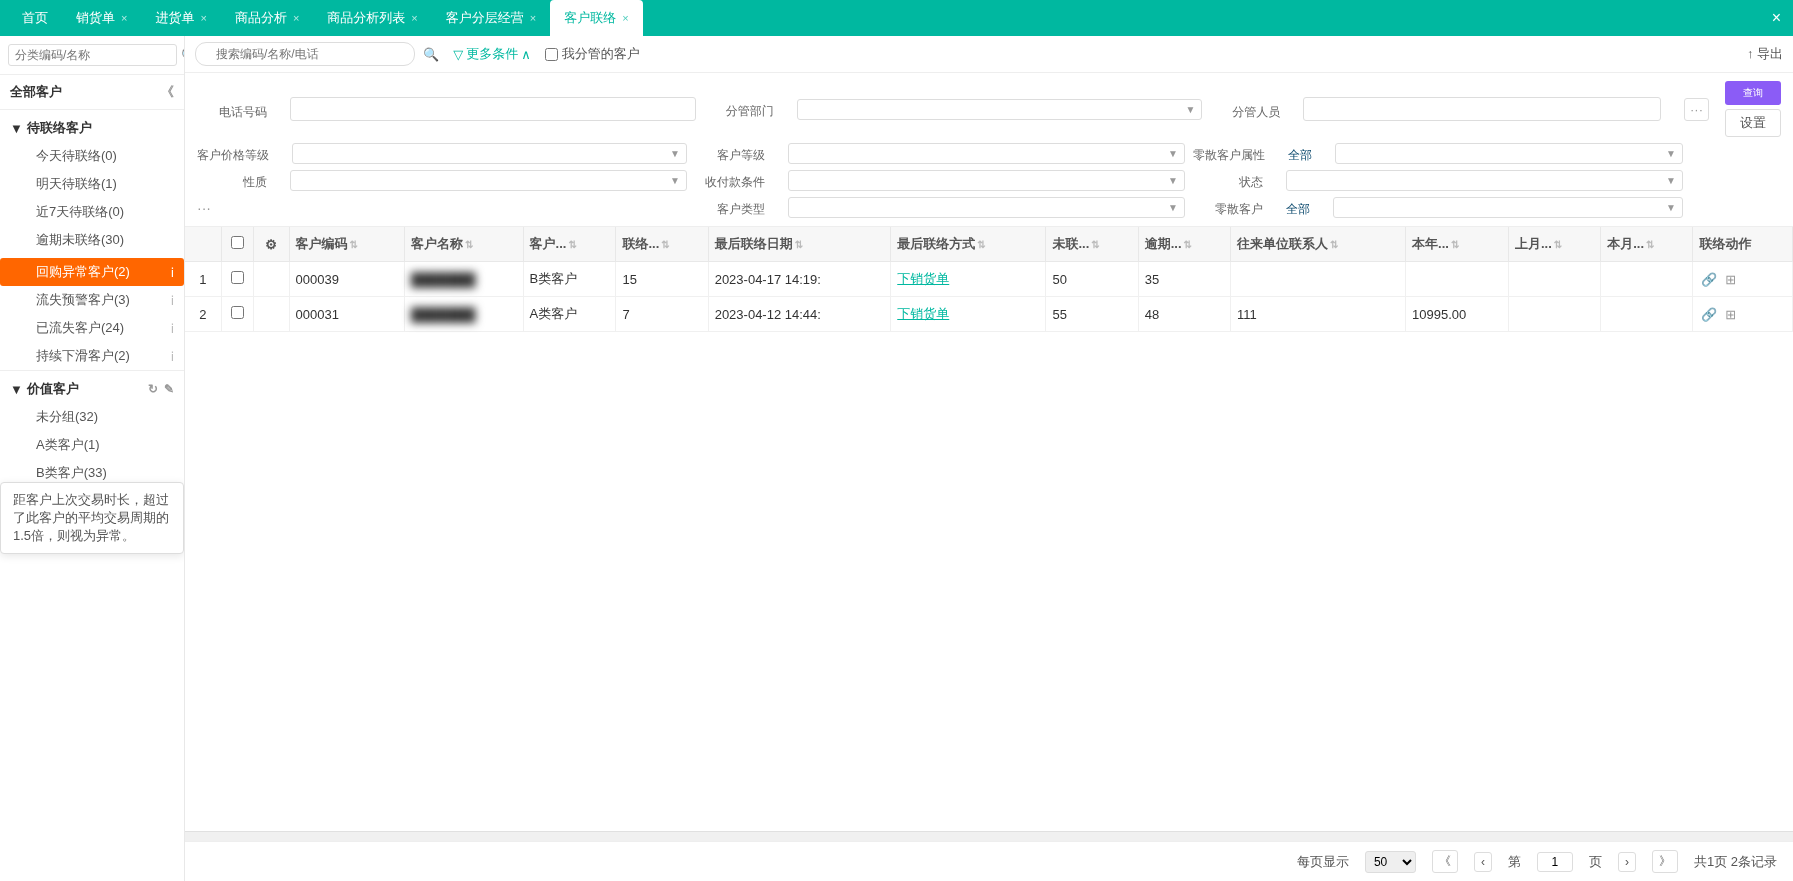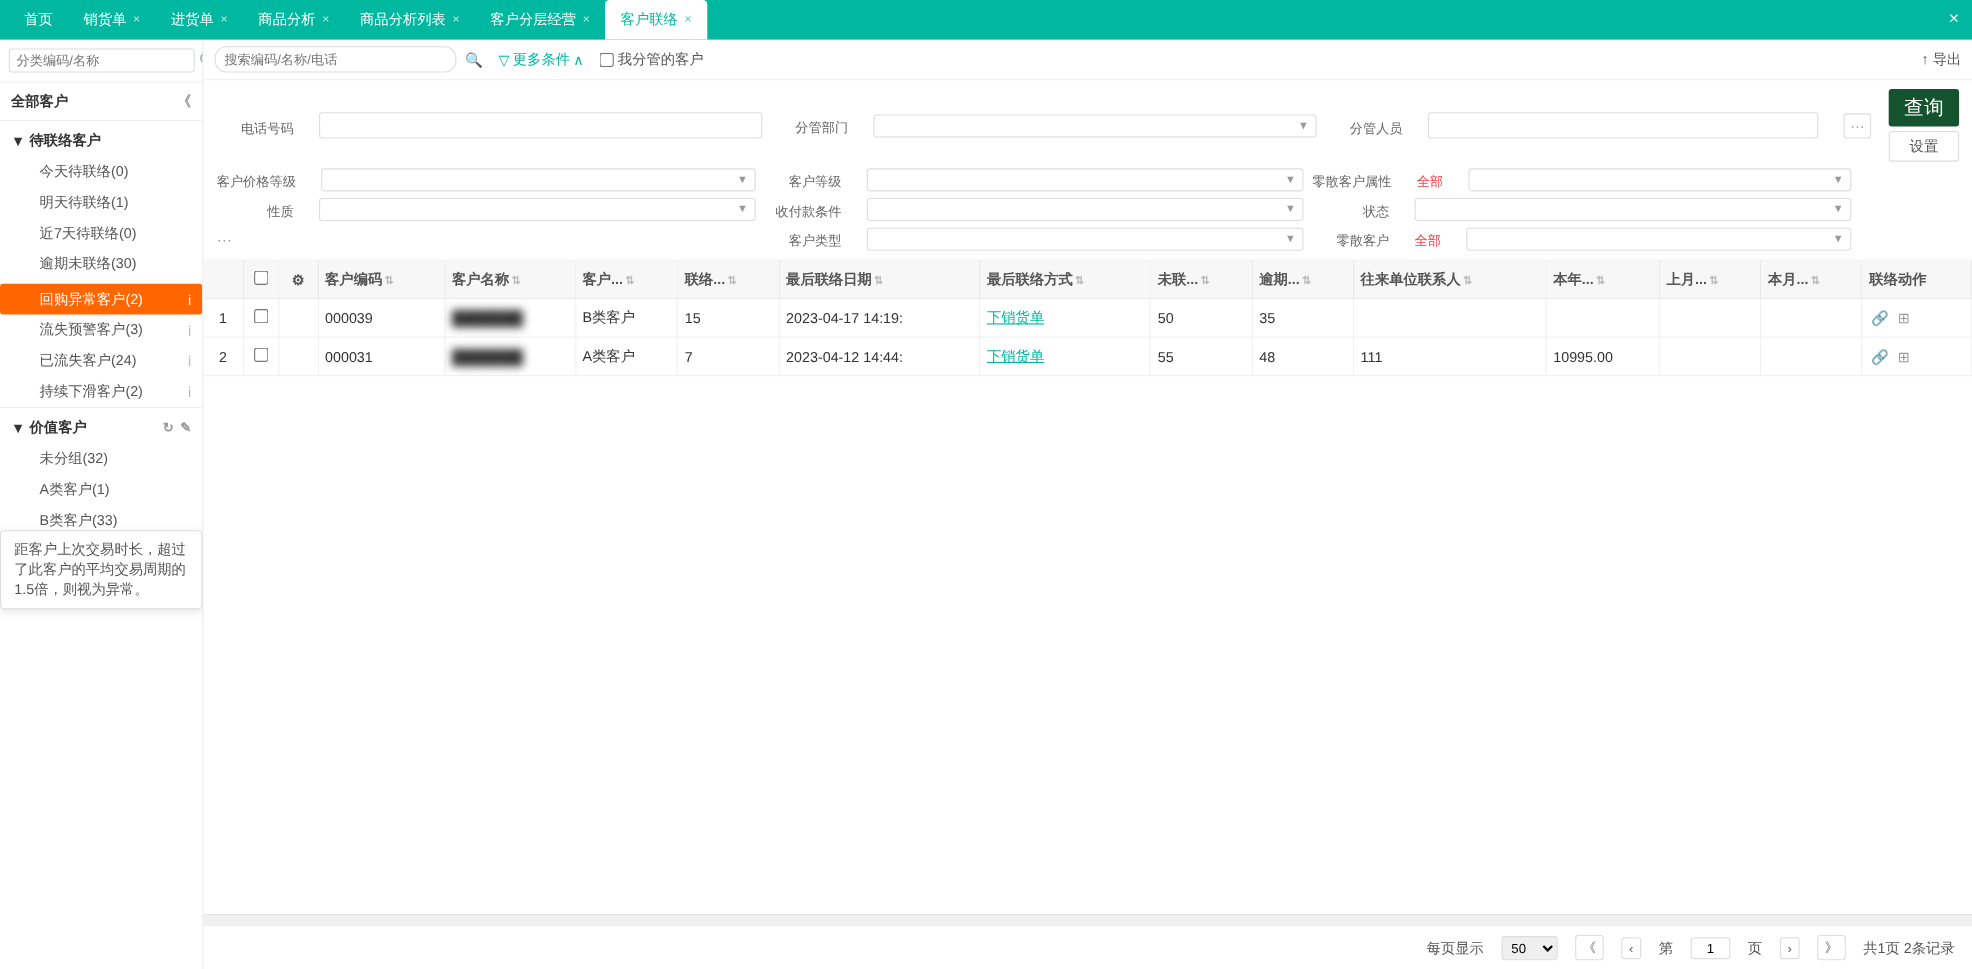--- a/index.html
+++ b/index.html
@@ -142,21 +142,21 @@
       background: #fff;
       padding: 6px 10px;
       border-bottom: 1px solid #eee;
       display: flex;
       align-items: center;
       gap: 8px;
     }
     .filter-bar input[type=text] {
       border: 1px solid #ddd;
       border-radius: 11px;
-      padding: 4px 8px;
+      padding: 4px 20px;
       width: 220px;
       outline: none;
       font-size: 12px;
     }
     .filter-btn {
       display: flex;
       align-items: center;
       gap: 3px;
       color: #00b8a0;
       cursor: pointer;
@@ -223,38 +223,38 @@
       font-size: 12px;
       outline: none;
     }
     .filter-actions {
       display: flex;
       flex-direction: column;
       gap: 4px;
       margin-left: 8px;
     }
     .btn-query {
-      background: #14532d;
+      background: #8b5cf6;
       color: #fff;
       border: none;
       border-radius: 3px;
       padding: 5px 14px;
       cursor: pointer;
-      font-size: 18px;
+      font-size: 10px;
     }
     .btn-settings {
       background: #fff;
       color: #555;
       border: 1px solid #ddd;
       border-radius: 3px;
       padding: 4px 14px;
       cursor: pointer;
       font-size: 13px;
     }
-    .inline-label { font-size: 12px; color: #ef4444; white-space: nowrap; }
+    .inline-label { font-size: 12px; color: #0c4a6e; white-space: nowrap; }
 
     
     .table-area {
       flex: 1;
       overflow: auto;
       background: #fff;
       margin: 0;
     }
     table {
       width: 100%;

